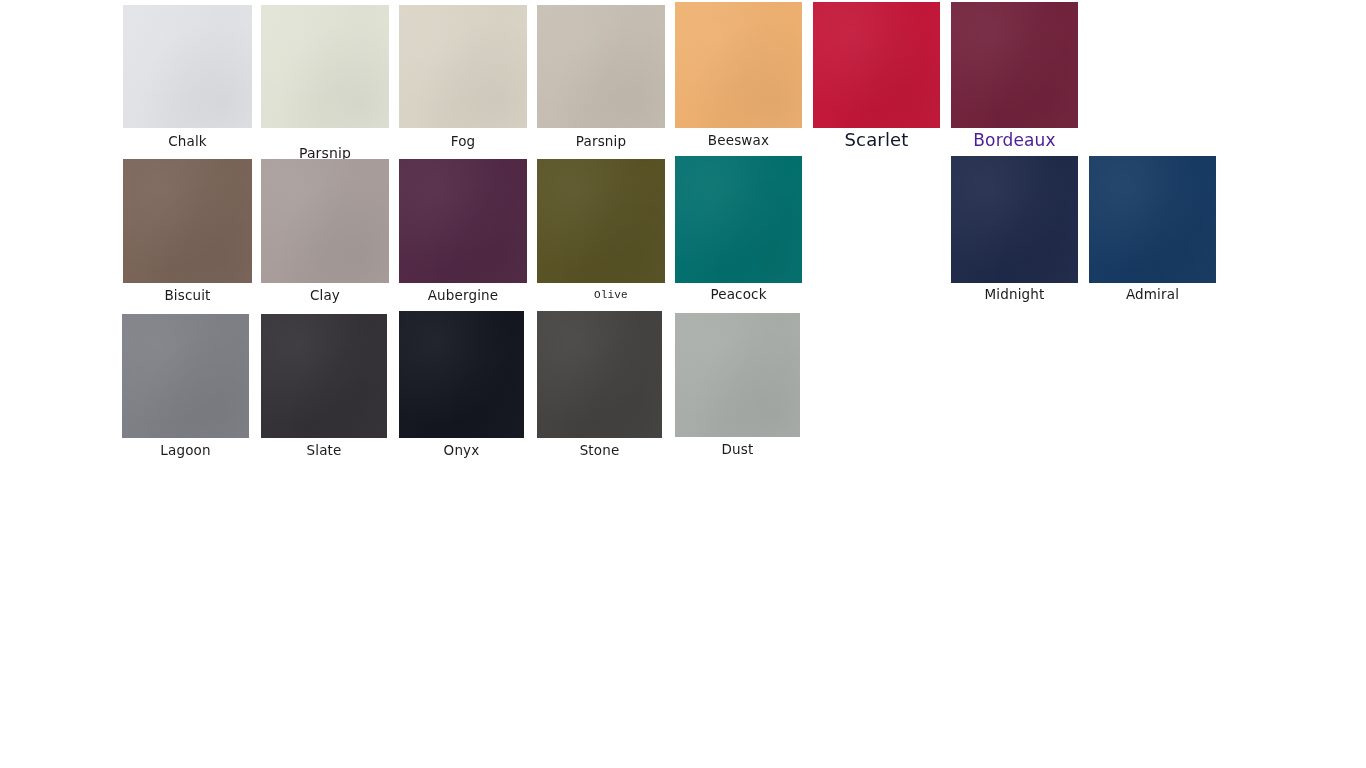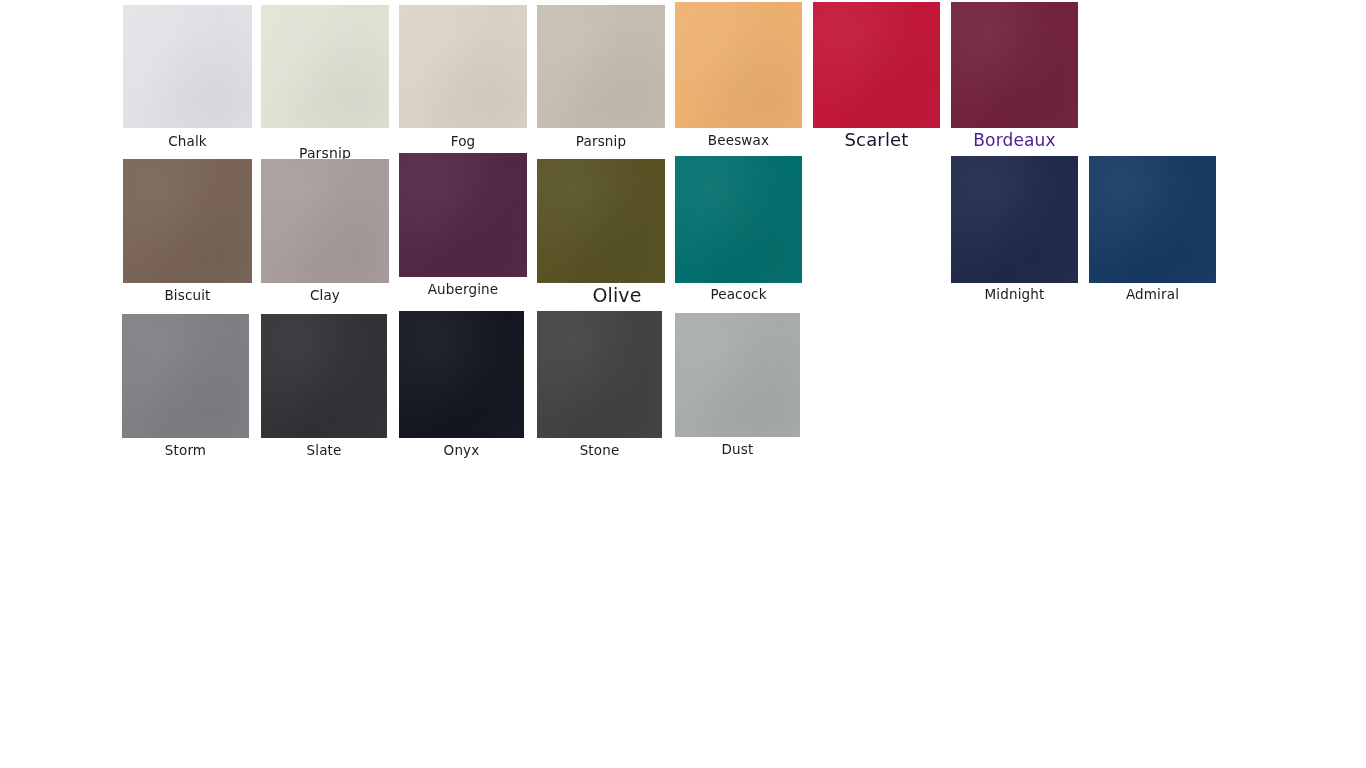--- a/index.html
+++ b/index.html
@@ -87,43 +87,43 @@
       <div class="swatch-label" style="left: 0px; top: 130px; width: 127px; color: #4c1d95; font-size: 17px;">Bordeaux</div>
     </div>
     <div class="swatch-cell" style="left: 123px; top: 159px; width: 129px; height: 146px;">
       <div class="swatch-chip" style="width: 129px; height: 124px; background-color: rgb(122, 100, 88);"></div>
       <div class="swatch-label" style="left: 0px; top: 128px; width: 129px; color: rgb(27, 27, 27); font-size: 13.5px;">Biscuit</div>
     </div>
     <div class="swatch-cell" style="left: 261px; top: 159px; width: 128px; height: 146px;">
       <div class="swatch-chip" style="width: 128px; height: 124px; background-color: rgb(169, 158, 156);"></div>
       <div class="swatch-label" style="left: 0px; top: 128px; width: 128px; color: rgb(27, 27, 27); font-size: 13.5px;">Clay</div>
     </div>
-    <div class="swatch-cell" style="left: 399px; top: 153px; width: 123px; height: 146px;">
+    <div class="swatch-cell" style="left: 399px; top: 159px; width: 123px; height: 146px;">
       <div class="swatch-chip" style="width: 128px; height: 124px; background-color: rgb(81, 40, 69);"></div>
       <div class="swatch-label" style="left: 0px; top: 128px; width: 128px; color: rgb(27, 27, 27); font-size: 13.5px;">Aubergine</div>
     </div>
     <div class="swatch-cell" style="left: 537px; top: 159px; width: 128px; height: 146px;">
       <div class="swatch-chip" style="width: 128px; height: 124px; background-color: rgb(88, 82, 36);"></div>
-      <div class="swatch-label" style="left: 16px; top: 128px; width: 128px; color: rgb(27, 27, 27); font-size: 19px;">Olive</div>
+      <div class="swatch-label" style="left: 10px; top: 128px; width: 128px; color: rgb(27, 27, 27); font-size: 11px; font-family: Liberation Mono, monospace;">Olive</div>
     </div>
     <div class="swatch-cell" style="left: 675px; top: 156px; width: 127px; height: 148px;">
       <div class="swatch-chip" style="width: 127px; height: 127px; background-color: rgb(2, 112, 110);"></div>
       <div class="swatch-label" style="left: 0px; top: 130px; width: 127px; color: rgb(27, 27, 27); font-size: 13.5px;">Peacock</div>
     </div>
     <div class="swatch-cell" style="left: 951px; top: 156px; width: 127px; height: 148px;">
       <div class="swatch-chip" style="width: 127px; height: 127px; background-color: rgb(31, 42, 74);"></div>
       <div class="swatch-label" style="left: 0px; top: 130px; width: 127px; color: rgb(27, 27, 27); font-size: 13.5px;">Midnight</div>
     </div>
     <div class="swatch-cell" style="left: 1089px; top: 156px; width: 127px; height: 148px;">
       <div class="swatch-chip" style="width: 127px; height: 127px; background-color: rgb(22, 58, 99);"></div>
       <div class="swatch-label" style="left: 0px; top: 130px; width: 127px; color: rgb(27, 27, 27); font-size: 13.5px;">Admiral</div>
     </div>
     <div class="swatch-cell" style="left: 122px; top: 314px; width: 127px; height: 146px;">
       <div class="swatch-chip" style="width: 127px; height: 124px; background-color: rgb(127, 128, 134);"></div>
-      <div class="swatch-label" style="left: 0px; top: 128px; width: 127px; color: rgb(27, 27, 27); font-size: 13.5px;">Storm</div>
+      <div class="swatch-label" style="left: 0px; top: 128px; width: 127px; color: rgb(27, 27, 27); font-size: 13.5px;">Lagoon</div>
     </div>
     <div class="swatch-cell" style="left: 261px; top: 314px; width: 126px; height: 146px;">
       <div class="swatch-chip" style="width: 126px; height: 124px; background-color: rgb(51, 49, 53);"></div>
       <div class="swatch-label" style="left: 0px; top: 128px; width: 126px; color: rgb(27, 27, 27); font-size: 13.5px;">Slate</div>
     </div>
     <div class="swatch-cell" style="left: 399px; top: 311px; width: 125px; height: 149px;">
       <div class="swatch-chip" style="width: 125px; height: 127px; background-color: rgb(19, 22, 31);"></div>
       <div class="swatch-label" style="left: 0px; top: 131px; width: 125px; color: rgb(27, 27, 27); font-size: 13.5px;">Onyx</div>
     </div>
     <div class="swatch-cell" style="left: 537px; top: 311px; width: 125px; height: 149px;">

